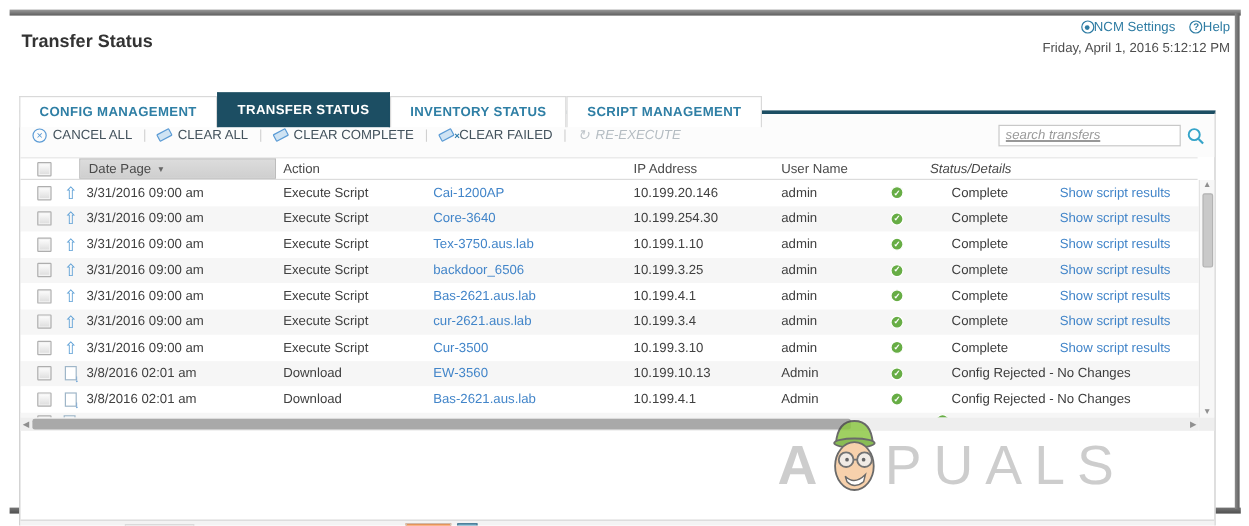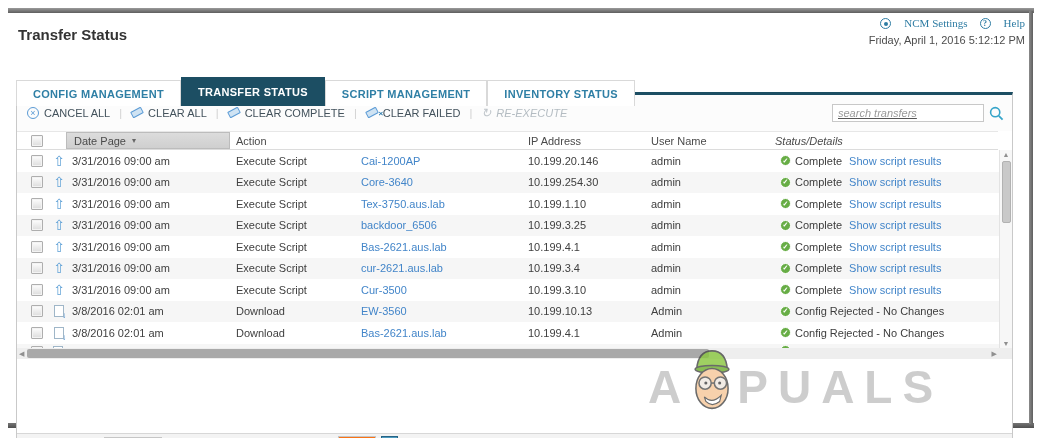--- a/index.html
+++ b/index.html
@@ -7,21 +7,21 @@
   body { font-family:"Liberation Sans", sans-serif; width:1041px; height:438px; position:relative; overflow:hidden; color:#404040; }
 
   
   .strip-top    { position:absolute; left:8px; top:8px; width:1026px; height:5px; background:linear-gradient(#9a9a9a,#5e5e5e); }
   .strip-bottom { position:absolute; left:8px; top:423px; width:1026px; height:5px; background:linear-gradient(#757575,#4f4f4f); }
   .strip-right  { position:absolute; left:1029px; top:11px; width:4px; height:413px; background:linear-gradient(90deg,#8b8b8b,#5f5f5f); }
 
   
   .page-title { position:absolute; left:18px; top:26px; font-size:15px; font-weight:bold; color:#333; }
   .top-links { position:absolute; right:16px; top:17px; display:flex; gap:12px; font-size:11px; color:#2e7ca3; align-items:center; }
-  .top-link { display:flex; align-items:flex-end; gap:13px; cursor:pointer;font-family:Liberation Serif, serif; }
+  .top-link { display:flex; align-items:flex-start; gap:0; cursor:pointer; }
   .ring-icon { width:11px; height:11px; border:1px solid #2e7ca3; border-radius:50%; position:relative; display:inline-block; }
   .ring-icon::after { content:""; position:absolute; left:2.5px; top:2.5px; width:4px; height:4px; border-radius:50%; background:#2e7ca3; }
   .q-icon { width:11px; height:11px; border:1px solid #2e7ca3; border-radius:50%; display:inline-flex; align-items:center; justify-content:center; font-size:8px; font-weight:bold; }
   .top-date { position:absolute; right:16px; top:34px; font-size:11px; color:#4d4d4d; }
 
   
   .tabs { position:absolute; left:16px; top:80px; height:26px; display:flex; align-items:flex-end; z-index:2; }
   .tab { height:26px; display:flex; align-items:center; padding:0 16px; background:#fff; border:1px solid #d9d9d9; border-bottom:none; font-size:11px; font-weight:bold; color:#2f7fa5; letter-spacing:.3px; cursor:pointer; }
   .tab.active { height:29px; background:#1c4e63; color:#fff; border-color:#1c4e63; }
 
@@ -52,21 +52,21 @@
   .hc-date { left:49px; width:164px; background:linear-gradient(#dcdcdc,#cfcfcf); border:1px solid #bcbcbc; padding-left:7px; }
   .hc-date::after { content:"\25be"; font-size:8px; color:#666; margin-left:6px; }
   .hc-action { left:219px; } .hc-node { left:344px;margin-top:20px; } .hc-ip { left:511px; } .hc-user { left:634px; } .hc-status { left:758px;font-style:italic; }
 
   
   .grows { position:absolute; left:0; top:55px; width:982px; height:194px; overflow:hidden; }
   .grow { position:relative; height:21.5px; font-size:11px; color:#404040; background:#fff; }
   .grow.alt { background:#f6f6f6; }
   .cell { position:absolute; top:0; height:100%; display:flex; align-items:center; white-space:nowrap; }
   .c-cb { left:14px; } .c-ic { left:34px; width:16px; justify-content:center; }
-  .c-dt { left:55px; } .c-ac { left:219px; } .c-nd { left:344px; } .c-ip { left:511px; } .c-us { left:634px; } .c-st { left:763px; }
+  .c-dt { left:55px; } .c-ac { left:219px; } .c-nd { left:344px; } .c-ip { left:511px; } .c-us { left:634px; } .c-st { left:725px;gap:36px; }
   a.lnk { color:#4285c9; text-decoration:none; cursor:pointer; }
   .cb { width:12px; height:12px; border:1px solid #aeaeae; border-radius:1px; background:linear-gradient(#fefefe,#dcdcdc); box-shadow:inset 0 0 0 1px #f3f3f3; display:inline-block; cursor:pointer; }
   .ic-exec { color:#5ea0d6; font-size:14px; line-height:1; }
   .ic-exec::before { content:"\21e7"; }
   .ic-down { width:10px; height:12px; border:1px solid #9fb6c8; background:#fff; position:relative; display:inline-block; }
   .ic-down::after { content:"\2193"; position:absolute; right:-3px; bottom:-4px; color:#3f86c9; font-size:8px; font-weight:bold; }
   .ok { width:11px; height:11px; min-width:11px; border-radius:50%; background:#67ad45; border:1px solid #fff; display:inline-flex; align-items:center; justify-content:center; color:#fff; font-size:7px; font-weight:bold; margin-right:4px; }
   .ok::before { content:"\2713"; }
   .st-text { color:#3d3d3d; }
   .st-link { margin-left:7px; }
@@ -98,21 +98,21 @@
   .pg-refresh { font-size:13px; color:#a7b2ba; cursor:pointer; line-height:1; }
   .pg-refresh::before { content:"\21bb"; }
   .ps-box { width:38px; height:17px; border:1px solid #c6c6c6; background:#f97316; display:flex; align-items:center; padding-left:5px; font-weight:normal; color:#333; }
   .ps-btn { width:17px; height:17px; margin-left:-1px; background:linear-gradient(#4e9cc0,#2c7095); border:1px solid #266486; color:#fff; display:inline-flex; align-items:center; justify-content:center; font-size:8px; cursor:pointer; }
   .ps-btn::before { content:"\25be"; }
   .displaying { position:absolute; right:6px; top:4px; font-size:11px; font-weight:normal; color:#4f4f4f; }
 
   
   .watermark { position:absolute; left:648px; top:346px; display:flex; align-items:flex-end; z-index:30; opacity:.82; pointer-events:none; }
   .wm-letter { font-size:46px; font-weight:bold; color:#c3c3c3; letter-spacing:6px; line-height:1; text-shadow:0 1px 0 #fff; }
-  .wm-rest { font-size:46px; font-weight:bold; color:#c3c3c3; letter-spacing:10px; line-height:1; text-shadow:0 1px 0 #fff; }
+  .wm-rest { font-size:46px; font-weight:normal; color:#c3c3c3; letter-spacing:10px; line-height:1; text-shadow:0 1px 0 #fff; }
   .wm-mascot { margin:0 2px -4px 2px; }
 </style>
 </head>
 <body>
 
 <div class="strip-top"></div>
 <div class="strip-bottom"></div>
 <div class="strip-right"></div>
 
 <div class="page-title">Transfer Status</div>
@@ -125,22 +125,22 @@
   <span class="top-link">
     <span class="q-icon">?</span>
     <span>Help</span>
   </span>
 </div>
 <div class="top-date">Friday, April 1, 2016 5:12:12 PM</div>
 
 <div class="tabs" id="tabs">
     <div class="tab">CONFIG MANAGEMENT</div>
     <div class="tab active">TRANSFER STATUS</div>
+    <div class="tab">INVENTORY STATUS</div>
     <div class="tab">SCRIPT MANAGEMENT</div>
-    <div class="tab">INVENTORY STATUS</div>
   </div>
 
 <div class="panel">
 
   <div class="toolbar" id="toolbar">
       <span class="tbtn">
         <span class="ic-cancel"></span>
         <span>CANCEL ALL</span>
       </span>
       <span class="tsep">|</span>

